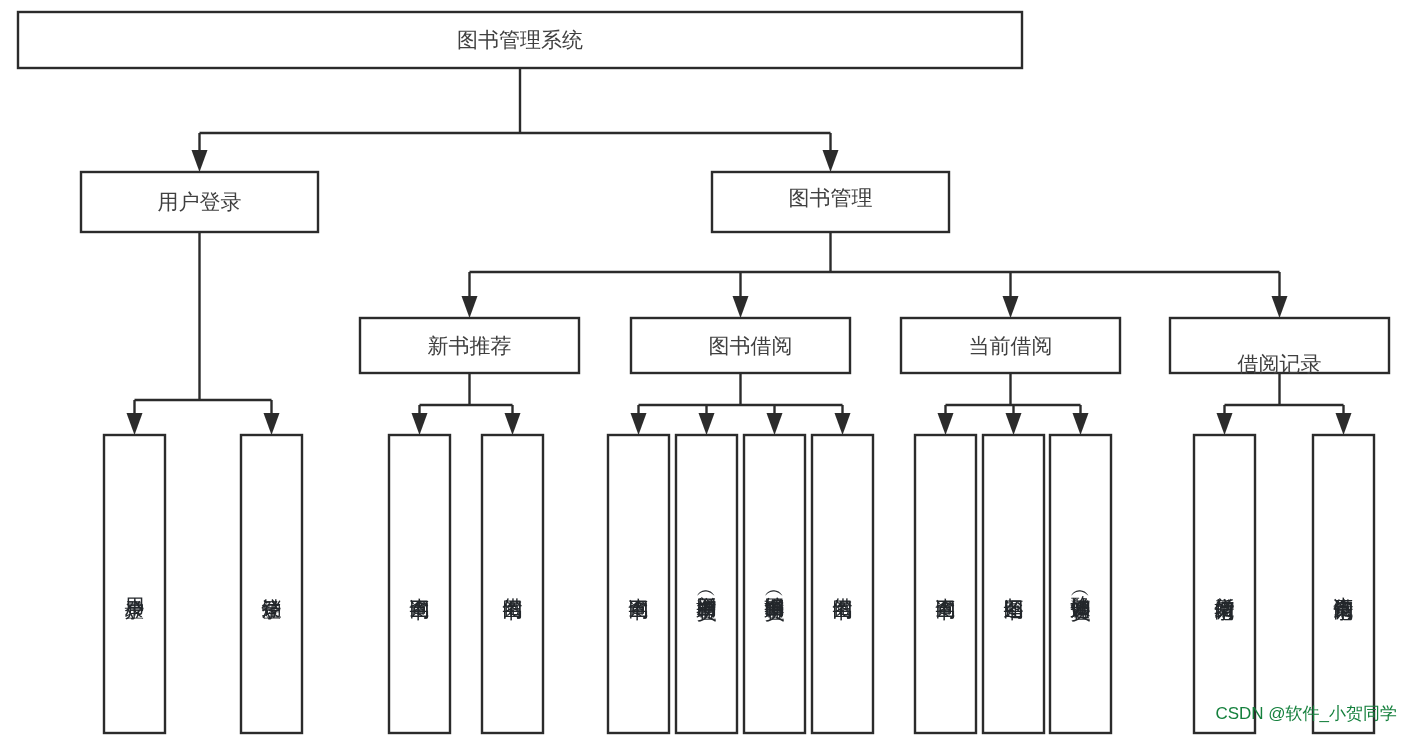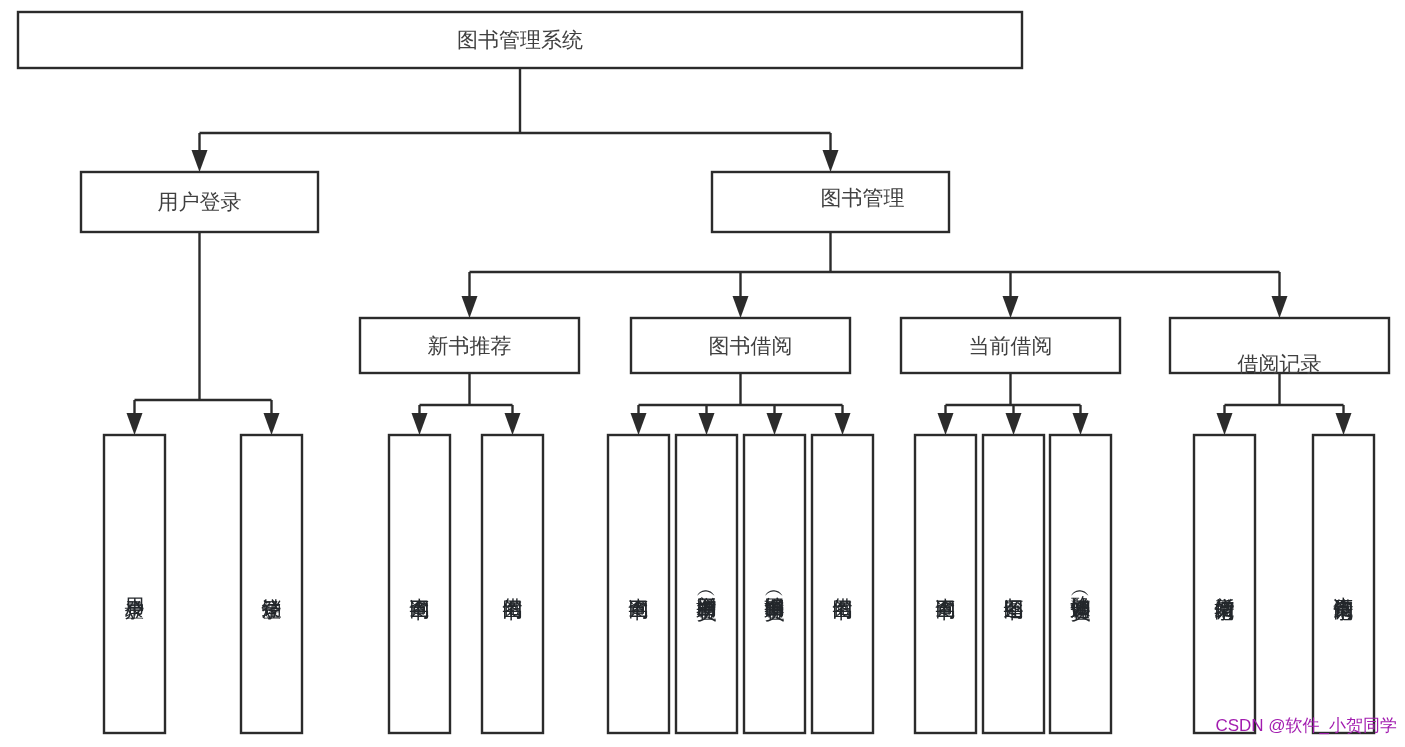--- a/index.html
+++ b/index.html
@@ -34,23 +34,23 @@
     display:flex;
     align-items:center;
     justify-content:center;
     font-size:21px;
     color:#404040;
     white-space:nowrap;
     pointer-events:none;
   }
   .watermark{
     position:absolute;
-    right:8px;bottom:10px;
+    right:8px;bottom:22px;
     font-size:17px;
-    color:#a21caf;
+    color:#15803d;
     font-family:"Liberation Sans","DejaVu Sans",sans-serif;
     white-space:nowrap;
   }
 </style>
 </head>
 <body>
 
 <div id="diagram-root">
   <svg id="tree" viewBox="0 0 1405 747" xmlns="http://www.w3.org/2000/svg">
     <g id="edge-layer">
@@ -140,21 +140,21 @@
         <rect x="915" y="435" width="61" height="298" class="node-rect"></rect>
         <rect x="983" y="435" width="61" height="298" class="node-rect"></rect>
         <rect x="1050" y="435" width="61" height="298" class="node-rect"></rect>
         <rect x="1194" y="435" width="61" height="298" class="node-rect"></rect>
         <rect x="1313" y="435" width="61" height="298" class="node-rect"></rect>
       </g>
   </svg>
   <div id="label-layer">
       <div class="hlabel-wrap" style="left: 18px; top: 12px; width: 1004px; height: 56px;">图书管理系统</div>
       <div class="hlabel-wrap" style="left: 81px; top: 172px; width: 237px; height: 60px;">用户登录</div>
-      <div class="hlabel-wrap" style="left: 712px; top: 172px; width: 237px; height: 52px; padding-left: 32px;">图书管理</div>
+      <div class="hlabel-wrap" style="left: 712px; top: 172px; width: 237px; height: 52px;">图书管理</div>
       <div class="hlabel-wrap" style="left: 360px; top: 318px; width: 219px; height: 55px; font-family: Liberation Serif, serif;">新书推荐</div>
       <div class="hlabel-wrap" style="left: 631px; top: 318px; width: 239px; height: 55px;">图书借阅</div>
       <div class="hlabel-wrap" style="left: 901px; top: 318px; width: 219px; height: 55px;">当前借阅</div>
       <div class="hlabel-wrap" style="left: 1170px; top: 336px; width: 219px; height: 55px;">借阅记录</div>
       <div class="vlabel-wrap" style="left: 104px; top: 435px; width: 61px; height: 298px;">用户登录</div>
       <div class="vlabel-wrap" style="left: 241px; top: 435px; width: 61px; height: 298px;">注销登录</div>
       <div class="vlabel-wrap" style="left: 389px; top: 435px; width: 61px; height: 298px;">查询图书</div>
       <div class="vlabel-wrap" style="left: 482px; top: 435px; width: 61px; height: 298px;">借阅图书</div>
       <div class="vlabel-wrap" style="left: 608px; top: 435px; width: 61px; height: 298px;">查询图书</div>
       <div class="vlabel-wrap" style="left: 676px; top: 435px; width: 61px; height: 298px;">新增图书（管理员）</div>

